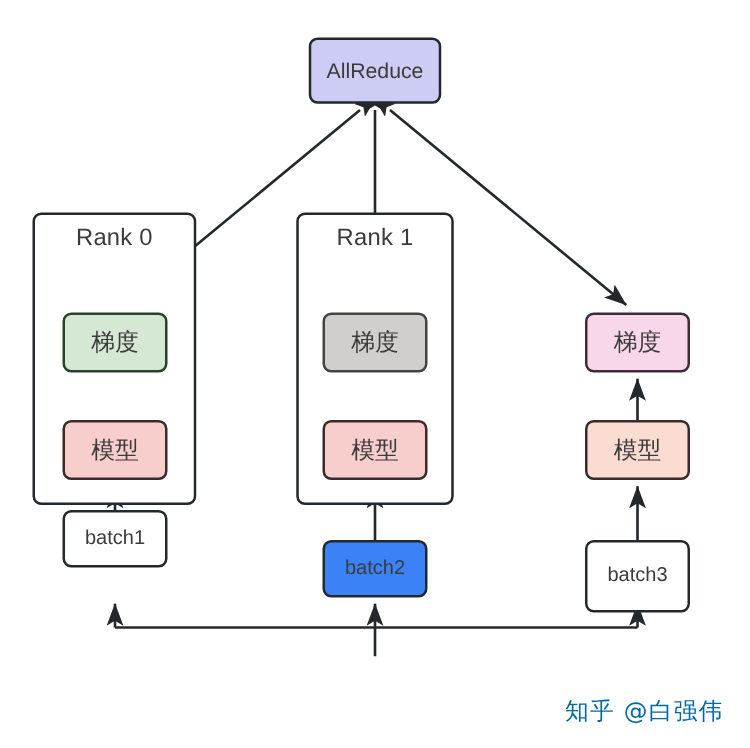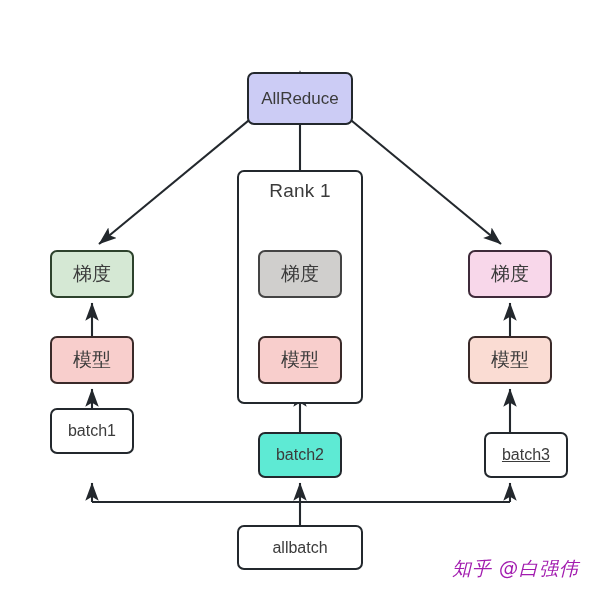--- a/index.html
+++ b/index.html
@@ -102,34 +102,36 @@
     <line x1="300" y1="432" x2="300" y2="389" stroke="#23282d" stroke-width="2.1" marker-end="url(#ah)"></line>
     <line x1="510" y1="432" x2="510" y2="389" stroke="#23282d" stroke-width="2.1" marker-end="url(#ah)"></line>
 
     <line x1="300" y1="525" x2="300" y2="502" stroke="#23282d" stroke-width="2.1"></line>
     <line x1="92" y1="502" x2="510" y2="502" stroke="#23282d" stroke-width="2.1"></line>
     <line x1="92" y1="502" x2="92" y2="483" stroke="#23282d" stroke-width="2.1" marker-end="url(#ah)"></line>
     <line x1="300" y1="502" x2="300" y2="483" stroke="#23282d" stroke-width="2.1" marker-end="url(#ah)"></line>
     <line x1="510" y1="502" x2="510" y2="483" stroke="#23282d" stroke-width="2.1" marker-end="url(#ah)"></line>
   </svg>
 
+  <div class="group-node" id="g0" style="left: 26px; top: 170px; width: 131px; height: 234px;">
+    <div class="group-title">Rank 0</div>
+  </div>
   <div class="group-node" id="g1" style="left: 237px; top: 170px; width: 126px; height: 234px;">
     <div class="group-title">Rank 1</div>
   </div>
 
-  <div class="node allreduce" id="n-allreduce" style="left: 247px; top: 30px; width: 106px; height: 53px; background: rgb(204, 204, 245); border-color: rgb(35, 40, 45); margin-top: 42px;">AllReduce</div>
+  <div class="node allreduce" id="n-allreduce" style="left: 247px; top: 30px; width: 106px; height: 53px; background: rgb(204, 204, 245); border-color: rgb(35, 40, 45);">AllReduce</div>
 
   <div class="node cjk" id="n-grad0" style="left: 50px; top: 250px; width: 84px; height: 48px; background: rgb(213, 232, 212); border-color: rgb(45, 66, 44);">梯度</div>
   <div class="node cjk" id="n-grad1" style="left: 258px; top: 250px; width: 84px; height: 48px; background: rgb(208, 207, 205); border-color: rgb(68, 68, 68);">梯度</div>
   <div class="node cjk" id="n-grad2" style="left: 468px; top: 250px; width: 84px; height: 48px; background: rgb(248, 215, 234); border-color: rgb(63, 42, 58);">梯度</div>
 
   <div class="node cjk" id="n-model0" style="left: 50px; top: 336px; width: 84px; height: 48px; background: rgb(248, 206, 204); border-color: rgb(58, 42, 41);">模型</div>
   <div class="node cjk" id="n-model1" style="left: 258px; top: 336px; width: 84px; height: 48px; background: rgb(248, 206, 204); border-color: rgb(58, 42, 41);">模型</div>
   <div class="node cjk" id="n-model2" style="left: 468px; top: 336px; width: 84px; height: 48px; background: rgb(250, 220, 211); border-color: rgb(58, 42, 41);">模型</div>
 
   <div class="node latin" id="n-batch0" style="left: 50px; top: 408px; width: 84px; height: 46px; background: rgb(255, 255, 255); border-color: rgb(35, 40, 45);">batch1</div>
-  <div class="node latin" id="n-batch1" style="left: 258px; top: 432px; width: 84px; height: 46px; background: #5eead4; border-color: rgb(35, 40, 45); text-align: center;">batch2</div>
-  <div class="node latin" id="n-batch2" style="left: 484px; top: 432px; width: 84px; height: 46px; background: rgb(255, 255, 255); border-color: rgb(35, 40, 45); text-decoration: underline;">batch3</div>
+  <div class="node latin" id="n-batch1" style="left: 258px; top: 432px; width: 84px; height: 46px; background: #3b82f6; border-color: rgb(35, 40, 45); text-align: center;">batch2</div>
+  <div class="node latin" id="n-batch2" style="left: 468px; top: 432px; width: 84px; height: 58px; background: rgb(255, 255, 255); border-color: rgb(35, 40, 45);">batch3</div>
 
-  <div class="node latin" id="n-allbatch" style="left: 237px; top: 525px; width: 126px; height: 45px; background: rgb(255, 255, 255); border-color: rgb(35, 40, 45);">allbatch</div>
 
-  <div id="watermark" style="left: 452px; top: 556px; color: #a21caf; font-style: italic;">知乎 @白强伟</div>
+  <div id="watermark" style="left: 452px; top: 556px; color: #0369a1;">知乎 @白强伟</div>
 </div>
 
 </body></html>

